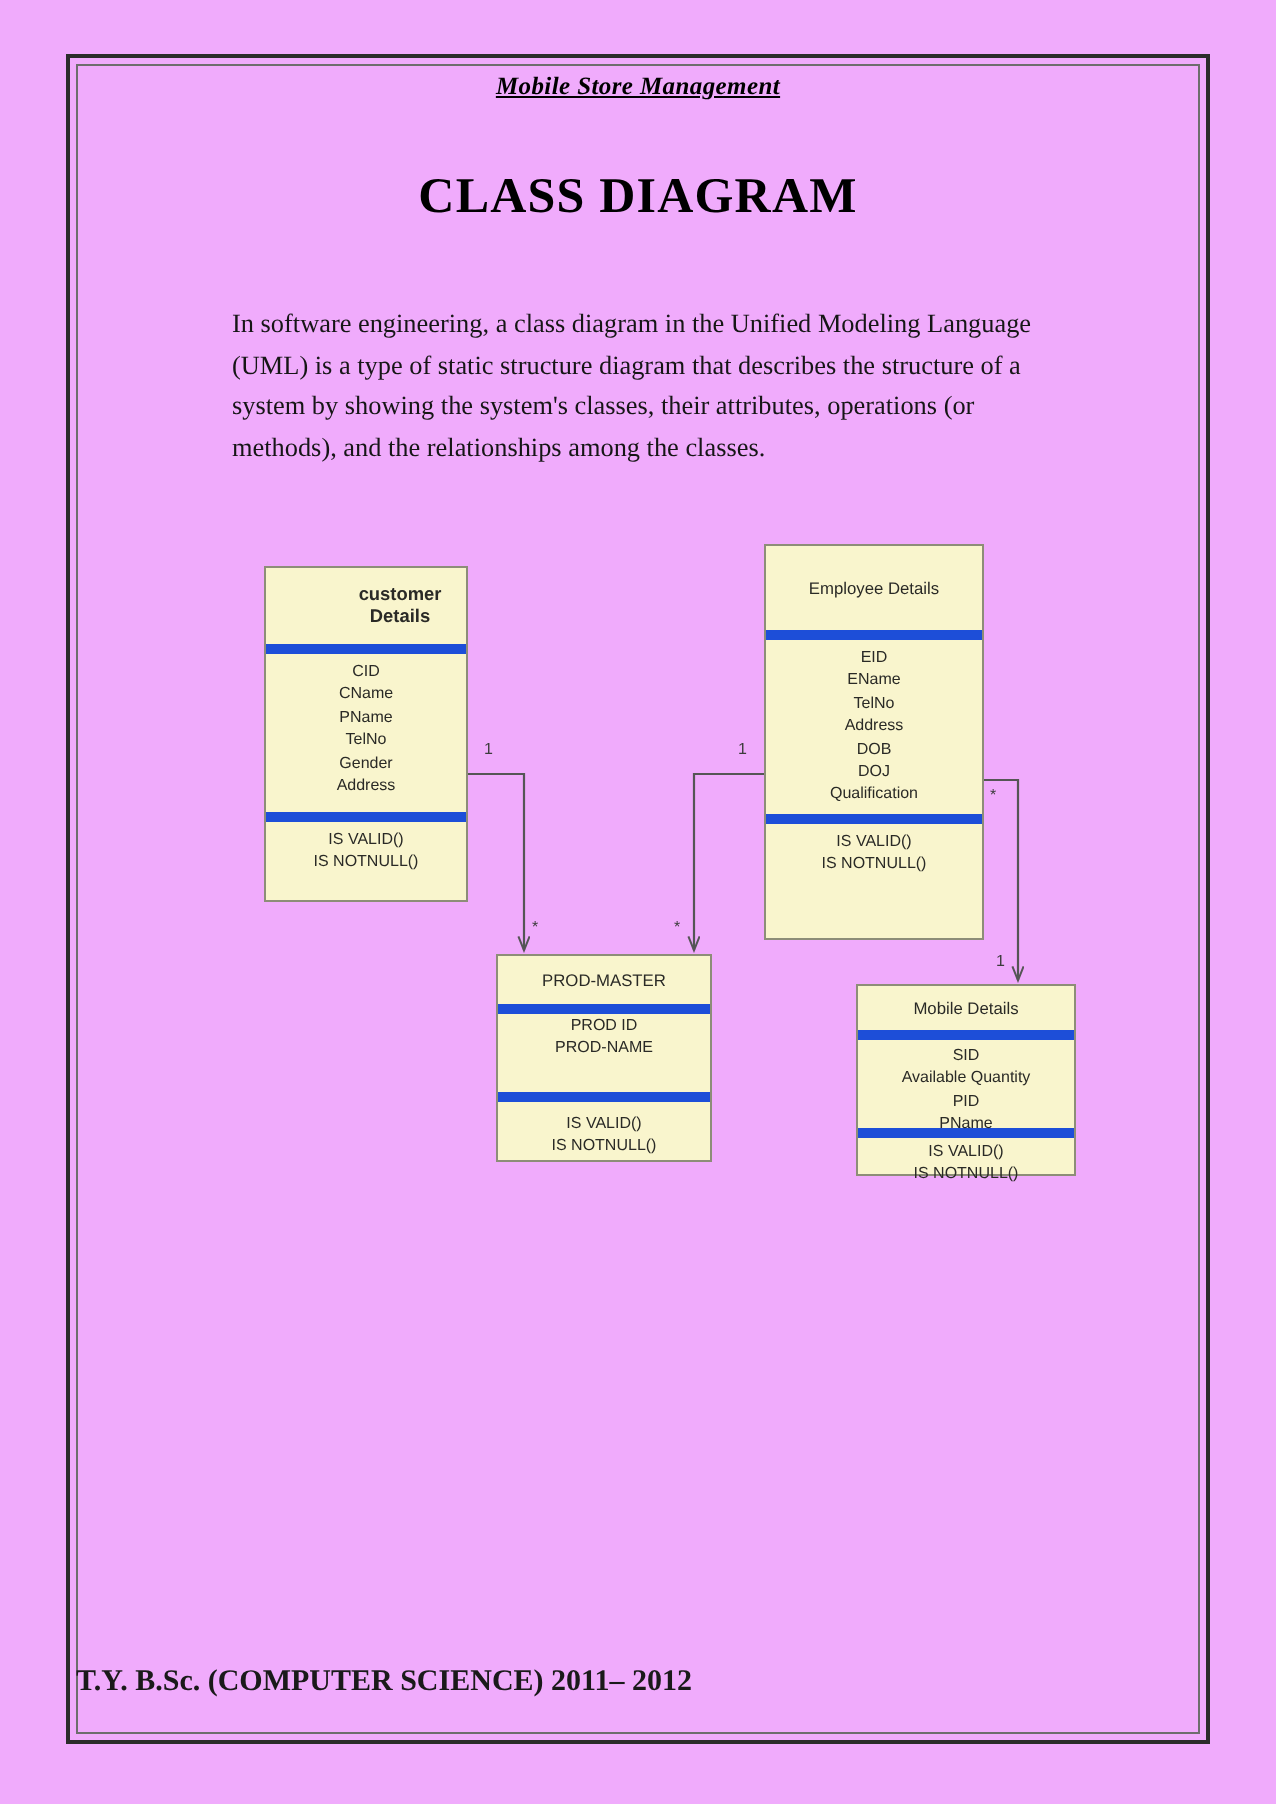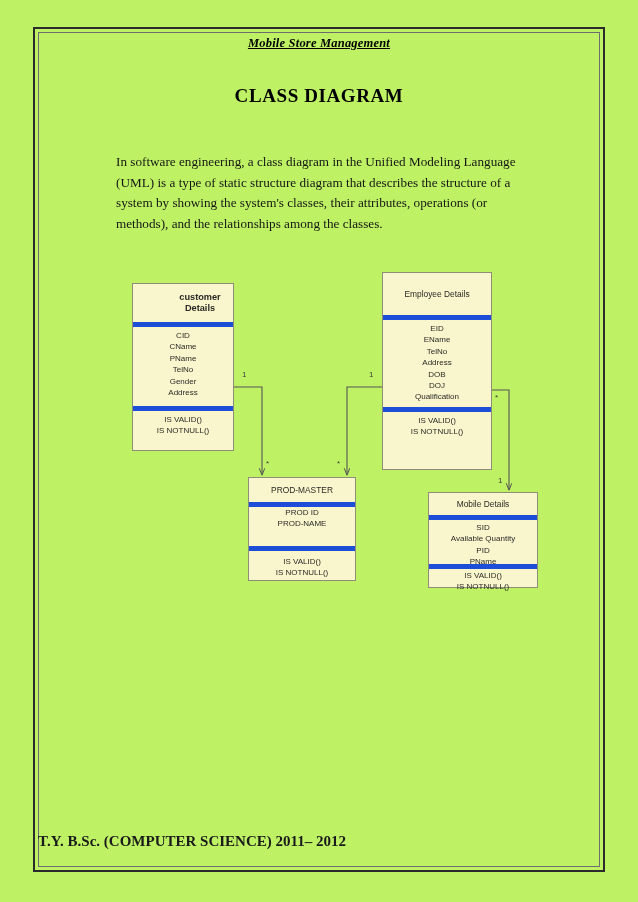--- a/index.html
+++ b/index.html
@@ -4,21 +4,21 @@
 <style>
   html, body {
     margin: 0;
     padding: 0;
     background: #ffffff;
   }
   #page {
     position: relative;
     width: 638px;
     height: 902px;
-    background: #bef264;
+    background: #f0abfc;
     overflow: hidden;
     font-family: "Liberation Serif", "DejaVu Serif", serif;
   }
   
   .border-outer {
     position: absolute;
     left: 33px;
     top: 27px;
     width: 572px;
     height: 845px;
@@ -47,21 +47,21 @@
     text-decoration: underline;
     color: #000000;
     letter-spacing: 0.2px;
   }
   .doc-title {
     position: absolute;
     left: 38px;
     top: 85px;
     width: 562px;
     text-align: center;
-    font-size: 19px;
+    font-size: 25px;
     font-weight: bold;
     color: #000000;
     letter-spacing: 0.6px;
   }
   .doc-paragraph {
     position: absolute;
     left: 116px;
     top: 152px;
     width: 420px;
     font-size: 13.2px;

